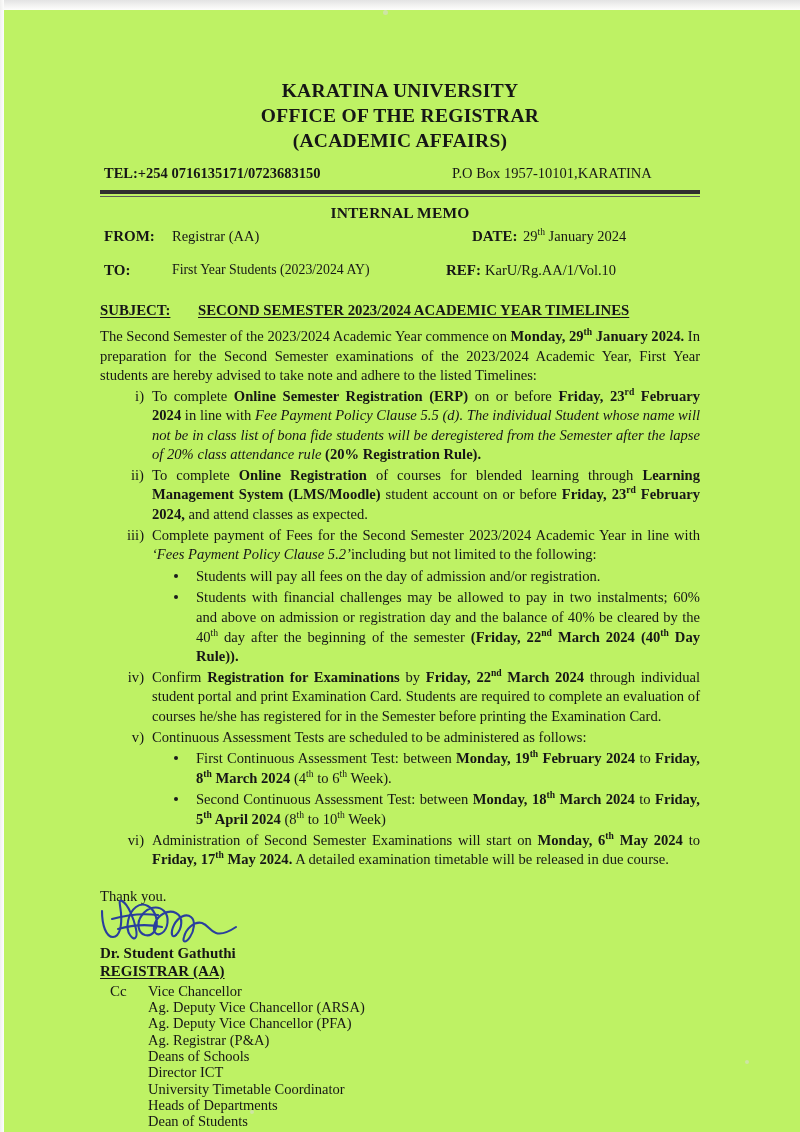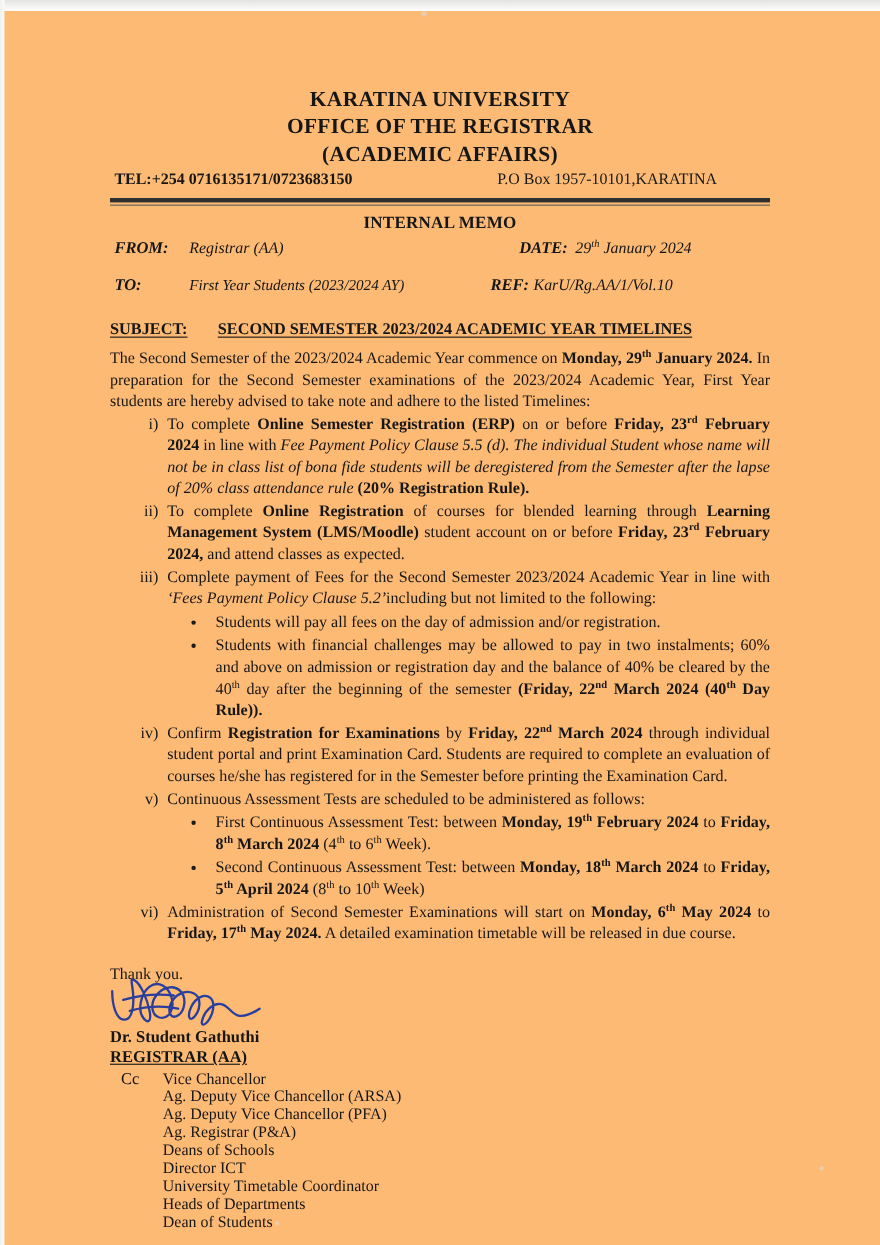--- a/index.html
+++ b/index.html
@@ -5,21 +5,21 @@
   html, body {
     margin: 0;
     padding: 0;
     background: #ffffff;
   }
   .page {
     position: relative;
     width: 800px;
     height: 1132px;
     margin: 0 auto;
-    background: #fdba74;
+    background: #bef264;
     overflow: hidden;
     font-family: "Liberation Serif", "DejaVu Serif", serif;
     color: #161616;
   }
   .scan-top-band {
     position: absolute;
     top: 0; left: 0; right: 0;
     height: 10px;
     background: linear-gradient(to bottom, #e3e3e3 0%, #f2f2f1 55%, #fdfdfc 100%);
   }
@@ -49,21 +49,21 @@
     padding-top: 78px;
   }
   .letterhead .ln {
     font-weight: bold;
     font-size: 19.5px;
     letter-spacing: .3px;
     line-height: 25px;
   }
   .telrow {
     position: relative;
-    margin-top: 2px;
+    margin-top: 12px;
     height: 20px;
     font-size: 14.5px;
   }
   .telrow .tel {
     position: absolute;
     left: 4px;
     top: 0;
     font-weight: bold;
   }
   .telrow .pobox {
@@ -89,21 +89,20 @@
     margin-top: 7px;
     letter-spacing: .2px;
   }
 
   
   .metarow {
     position: relative;
     height: 22px;
     font-size: 14.5px;
     margin-top: 6px;
-    font-style: italic;
   }
   .metarow.second { margin-top: 12px; text-align: right; }
   .metarow .lbl {
     position: absolute;
     left: 4px;
     font-weight: bold;
     font-size: 15px;
   }
   .metarow .val {
     position: absolute;

